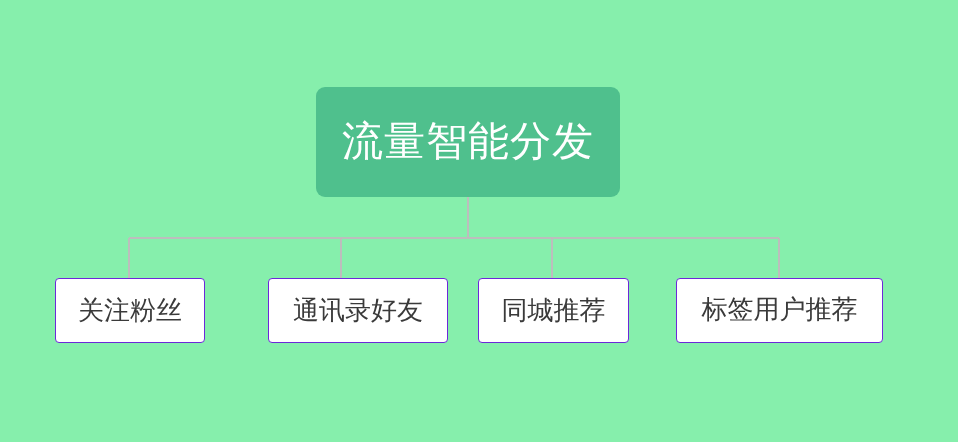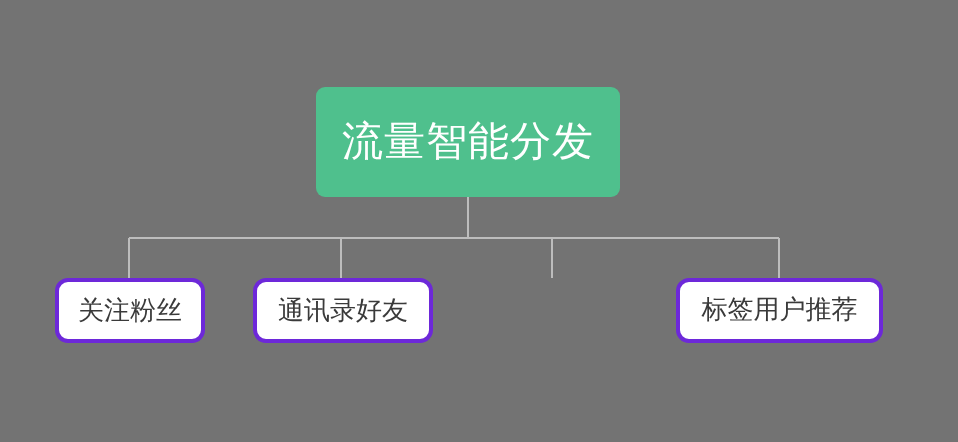--- a/index.html
+++ b/index.html
@@ -10,21 +10,21 @@
   body {
     width: 958px;
     height: 442px;
     font-family: "DejaVu Sans", "Liberation Sans", sans-serif;
     overflow: hidden;
   }
   #diagram-canvas {
     position: relative;
     width: 958px;
     height: 442px;
-    background: #737373;
+    background: #86efac;
   }
   
   #connector-layer {
     position: absolute;
     left: 0;
     top: 0;
     width: 958px;
     height: 442px;
     pointer-events: none;
   }
@@ -47,36 +47,36 @@
     font-size: 41px;
     line-height: 1.1;
     letter-spacing: 1px;
     white-space: nowrap;
   }
   
   .child-node {
     position: absolute;
     top: 278px;
     height: 65px;
-    border: 4px solid #6d28d9;
-    border-radius: 13px;
+    border: 1px solid #6d28d9;
+    border-radius: 4px;
     background: #ffffff;
     display: flex;
     align-items: center;
     justify-content: center;
     box-sizing: border-box;
   }
   .child-node .node-label {
     color: #3a3a3a;
     font-size: 26px;
     line-height: 1.1;
     white-space: nowrap;
   }
   #child-node-0 { left: 55px;  width: 150px; }
-  #child-node-1 { left: 253px; width: 180px; }
+  #child-node-1 { left: 268px; width: 180px; }
   #child-node-2 { left: 478px; width: 151px; }
   #child-node-3 { left: 676px; width: 207px; font-family: Liberation Serif, serif; }
 </style>
 </head>
 <body>
 
 <div id="diagram-canvas">
 
   <svg id="connector-layer" width="958" height="442" viewBox="0 0 958 442" xmlns="http://www.w3.org/2000/svg">
     <g stroke="#bdbdbd" stroke-width="2" fill="none" shape-rendering="crispEdges">
@@ -94,18 +94,21 @@
   </div>
 
   <div class="child-node" id="child-node-0">
     <span class="node-label">关注粉丝</span>
   </div>
 
   <div class="child-node" id="child-node-1">
     <span class="node-label">通讯录好友</span>
   </div>
 
+  <div class="child-node" id="child-node-2">
+    <span class="node-label">同城推荐</span>
+  </div>
 
   <div class="child-node" id="child-node-3">
     <span class="node-label">标签用户推荐</span>
   </div>
 
 </div>
 
 </body></html>

